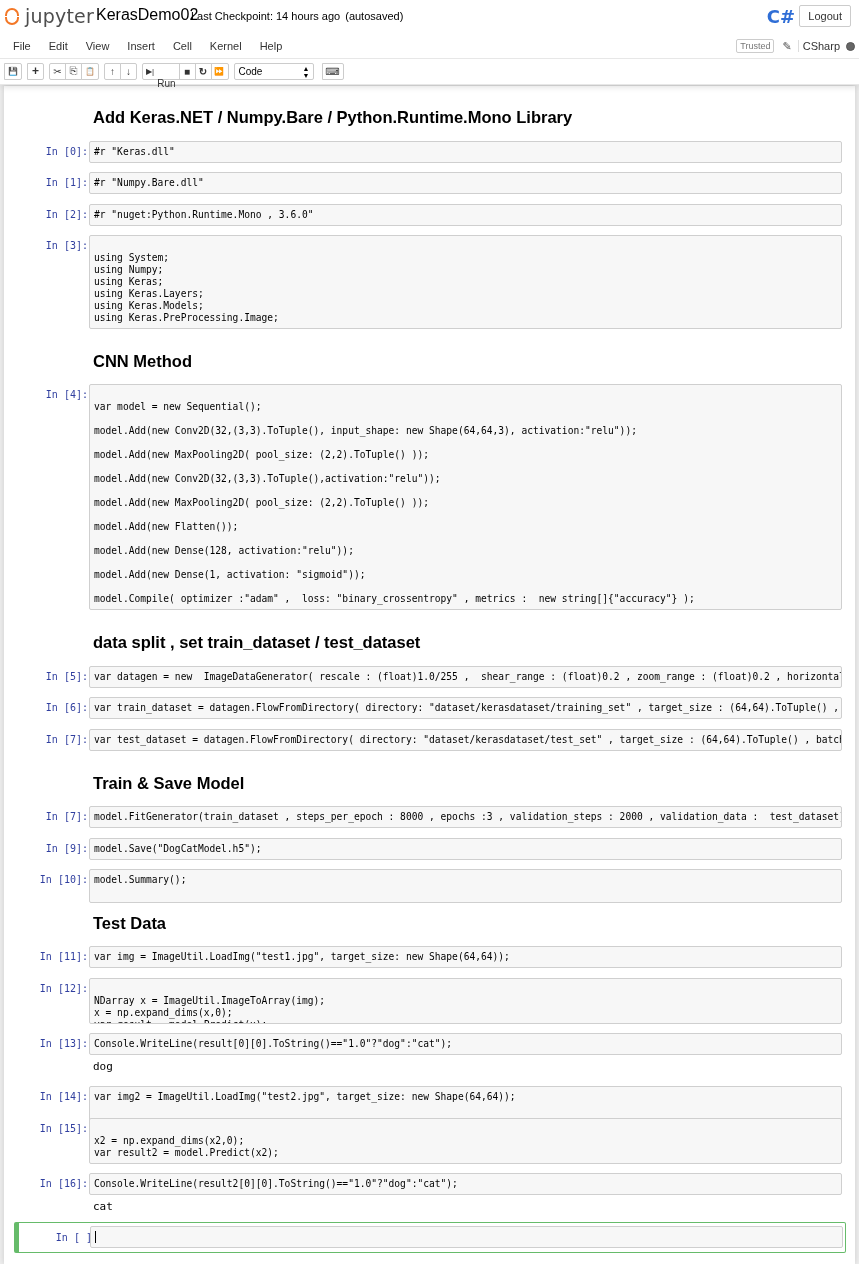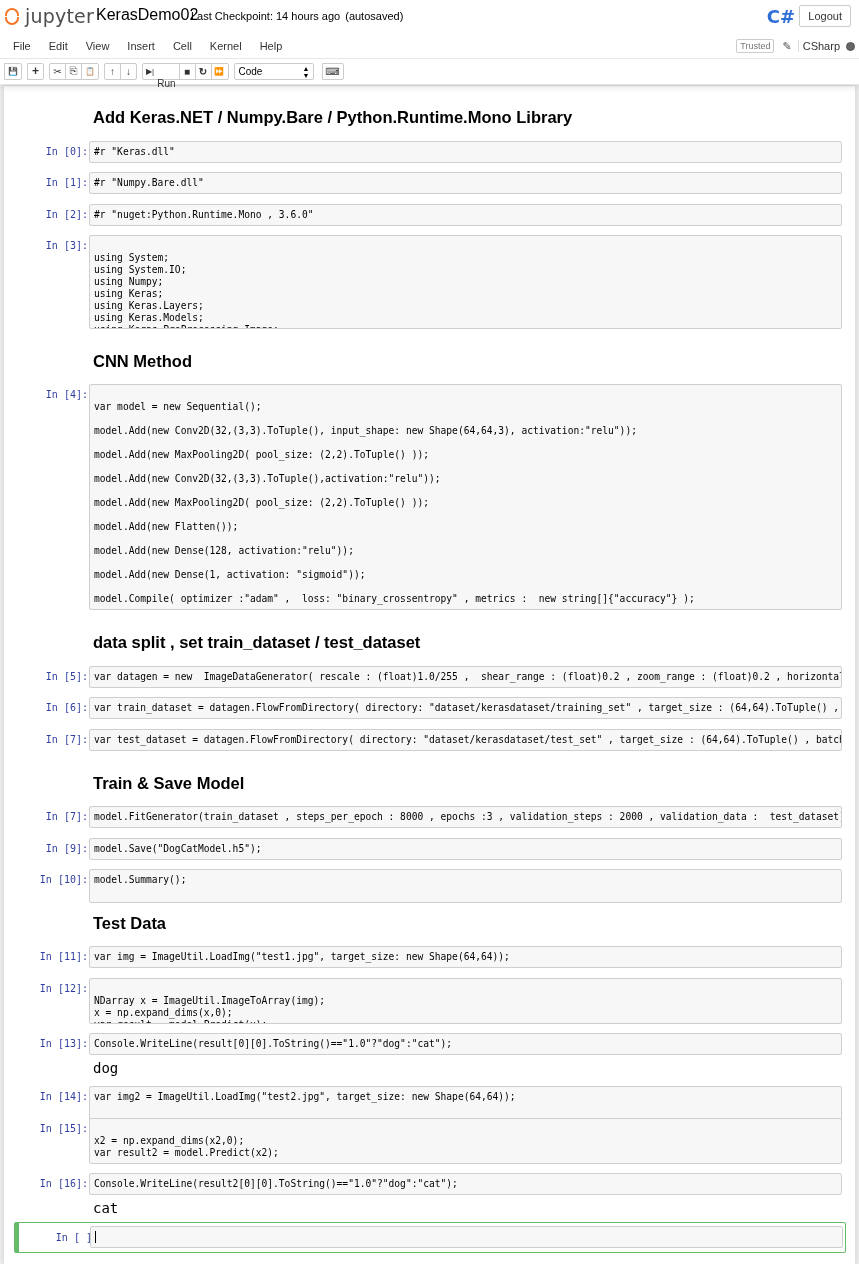--- a/index.html
+++ b/index.html
@@ -77,21 +77,21 @@
   }
   .input-area {
     position: absolute; left: 85px; width: 753px;
     border: 1px solid #cfcfcf; border-radius: 2px; background: #f7f7f7;
     font-family: "DejaVu Sans Mono", monospace; font-size: 9.6px; color: #000;
     padding: 4px 4px; white-space: pre; overflow: hidden; line-height: 12px;
   }
   .code-line { display: block; height: 12px; }
   .output {
     position: absolute; left: 89px;
-    font-family: "DejaVu Sans Mono", monospace; font-size: 14px; color: #000;
+    font-family: "DejaVu Sans Mono", monospace; font-size: 11px; color: #000;
   }
   .selected-cell {
     position: absolute; left: 10px; width: 832px; top: 1136px; height: 31px;
     border: 1px solid #66bb6a; border-left: 5px solid #66bb6a; border-radius: 2px; background: #fff;
   }
   .selected-cell .prompt { left: -5px; }
   .selected-cell .input-area { left: 71px; top: 3px; width: 753px; height: 22px; background: #f7f7f7; }
   .cursor { display: inline-block; width: 1px; height: 12px; background: #000; vertical-align: middle; }
 </style>
 </head>
@@ -206,21 +206,21 @@
   </div>
 
   <div class="code-cell">
     <div class="prompt" style="top:123px">In [2]:</div>
     <div class="input-area" style="top:118px;height:22px"><span class="code-line">#r "nuget:Python.Runtime.Mono , 3.6.0"</span></div>
   </div>
 
   <div class="code-cell">
     <div class="prompt" style="top:154px">In [3]:</div>
     <div class="input-area" style="top:149px;height:94px">
-<span class="code-line">using System;</span><span class="code-line">using System.IO;</span><span class="code-line">using Numpy;</span><span class="code-line">using Keras;</span><span class="code-line">using Keras.Layers;</span><span class="code-line">using Keras.Models;</span><span class="code-line">using Keras.PreProcessing.Image;</span></div>
+<span class="code-line">using System;</span><span class="code-line">using Numpy;</span><span class="code-line">using Keras;</span><span class="code-line">using Keras.Layers;</span><span class="code-line">using Keras.Models;</span><span class="code-line">using Keras.PreProcessing.Image;</span></div>
   </div>
 
   <div class="md-cell" style="top:266px">CNN Method</div>
 
   <div class="code-cell">
     <div class="prompt" style="top:303px">In [4]:</div>
     <div class="input-area" style="top:298px;height:226px">
 <span class="code-line">var model = new Sequential();</span><span class="code-line">&nbsp;</span><span class="code-line">model.Add(new Conv2D(32,(3,3).ToTuple(), input_shape: new Shape(64,64,3), activation:"relu"));</span><span class="code-line">&nbsp;</span><span class="code-line">model.Add(new MaxPooling2D( pool_size: (2,2).ToTuple() ));</span><span class="code-line">&nbsp;</span><span class="code-line">model.Add(new Conv2D(32,(3,3).ToTuple(),activation:"relu"));</span><span class="code-line">&nbsp;</span><span class="code-line">model.Add(new MaxPooling2D( pool_size: (2,2).ToTuple() ));</span><span class="code-line">&nbsp;</span><span class="code-line">model.Add(new Flatten());</span><span class="code-line">&nbsp;</span><span class="code-line">model.Add(new Dense(128, activation:"relu"));</span><span class="code-line">&nbsp;</span><span class="code-line">model.Add(new Dense(1, activation: "sigmoid"));</span><span class="code-line">&nbsp;</span><span class="code-line">model.Compile( optimizer :"adam" ,  loss: "binary_crossentropy" , metrics :  new string[]{"accuracy"} );</span></div>
   </div>
 

